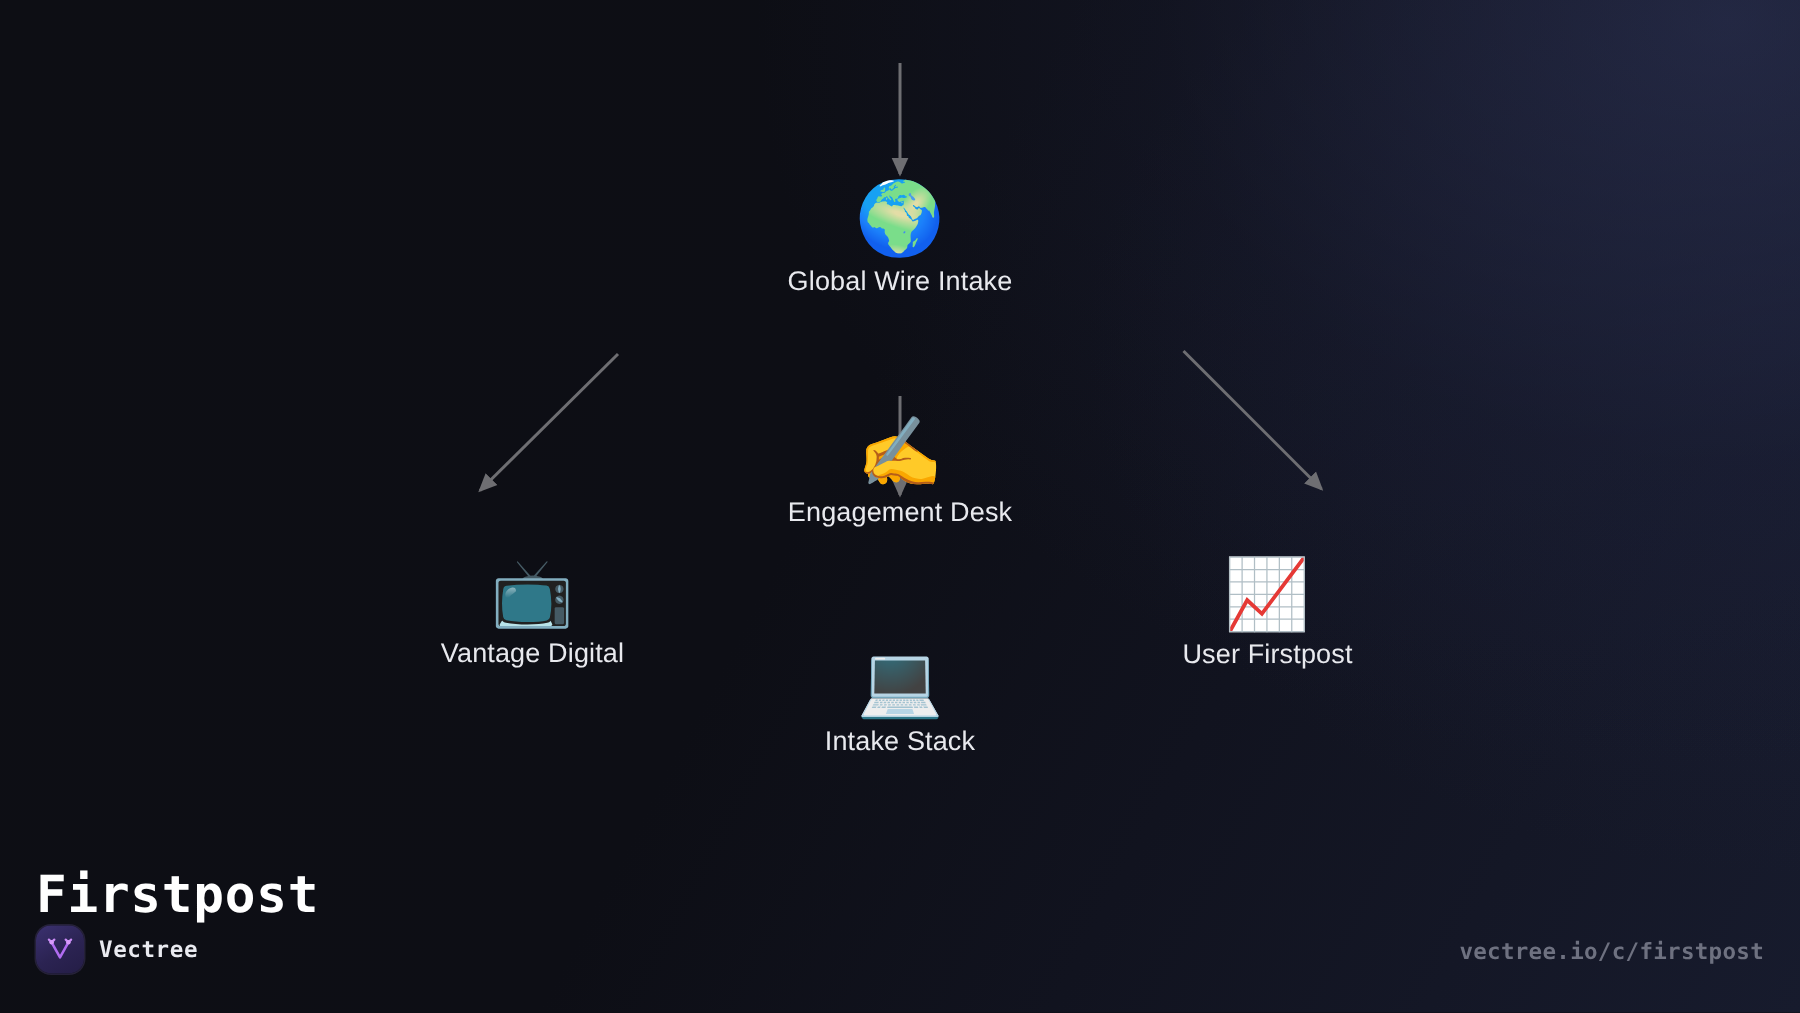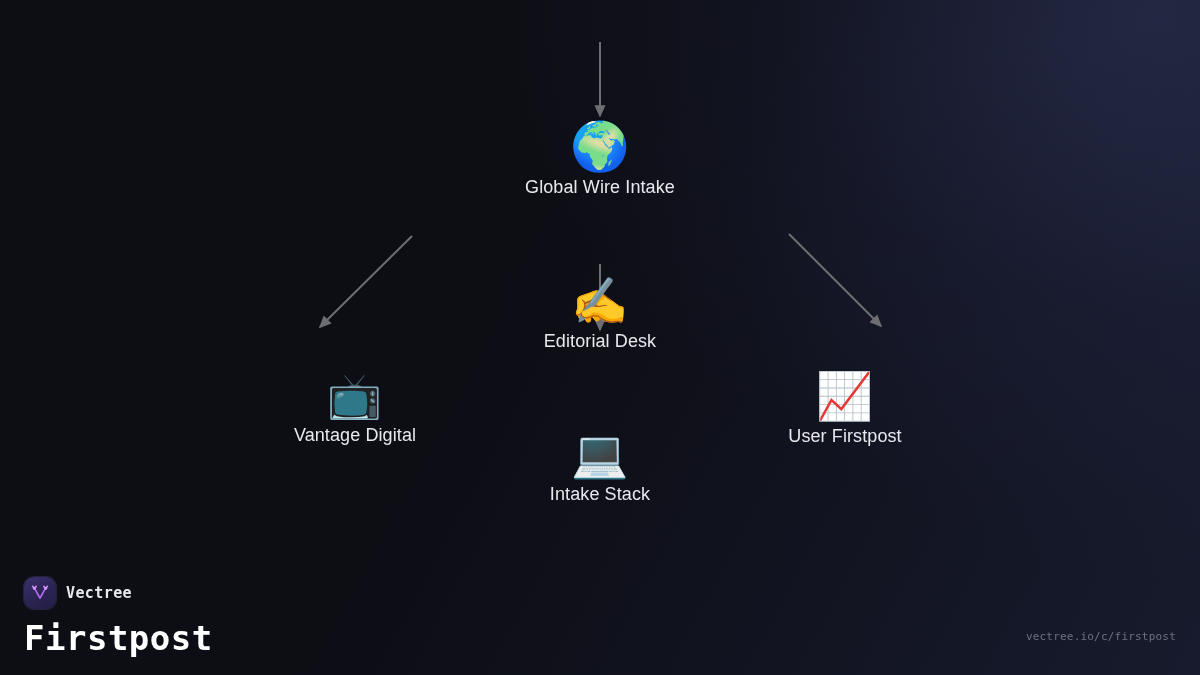--- a/index.html
+++ b/index.html
@@ -96,23 +96,24 @@
     font-weight: bold;
     color: #ffffff;
     letter-spacing: 0.5px;
     line-height: 40px;
   }
   #brand-url {
     position: absolute;
     right: 24px;
     bottom: 32px;
     font-family: "DejaVu Sans Mono", monospace;
-    font-size: 11px;
+    font-size: 15px;
     color: #6e7180;
     letter-spacing: 0.2px;
+    font-weight: bold;
   }
 </style>
 </head>
 <body>
 
 <div id="stage">
 
   <svg id="edges" viewBox="0 0 1200 675" width="1200" height="675" xmlns="http://www.w3.org/2000/svg">
     <defs>
       <marker id="arrowhead" markerWidth="7" markerHeight="7" refX="5.4" refY="3.2" orient="auto" markerUnits="strokeWidth">
@@ -129,49 +130,49 @@
     <line x1="789" y1="234" x2="881" y2="326" stroke="#6e6e72" stroke-width="2" marker-end="url(#arrowhead)"></line>
   </svg>
 
   <div class="node" style="left:600px; top:122px;">
     <span class="node-icon" style="font-size:48px; height:48px;">🌍</span>
     <span class="node-label">Global Wire Intake</span>
   </div>
 
   <div class="node" style="left:600px; top:278px;">
     <span class="node-icon" style="font-size:46px; height:46px;">✍️</span>
-    <span class="node-label">Editorial Desk</span>
+    <span class="node-label">Engagement Desk</span>
   </div>
 
   <div class="node" style="left:355px; top:374px;">
     <span class="node-icon" style="font-size:44px; height:44px;">📺</span>
     <span class="node-label">Vantage Digital</span>
   </div>
 
   <div class="node" style="left:845px; top:373px;">
     <span class="node-icon" style="font-size:46px; height:46px;">📈</span>
     <span class="node-label">User Firstpost</span>
   </div>
 
   <div class="node" style="left:600px; top:431px;">
     <span class="node-icon" style="font-size:46px; height:46px;">💻</span>
     <span class="node-label">Intake Stack</span>
   </div>
 
   <div id="brand">
+    <div id="brand-title">Firstpost</div>
     <div id="brand-row">
       <div id="brand-logo">
         <svg width="20" height="20" viewBox="0 0 20 20" xmlns="http://www.w3.org/2000/svg">
           <path d="M4.4 5.2 L10 15.2 L15.6 5.2" fill="none" stroke="#b06cf0" stroke-width="1.7" stroke-linecap="round" stroke-linejoin="round"></path>
           <path d="M4.4 5.2 L2.6 3.4 M4.4 5.2 L6.2 3.4" fill="none" stroke="#c98bf5" stroke-width="1.5" stroke-linecap="round"></path>
           <path d="M15.6 5.2 L13.8 3.4 M15.6 5.2 L17.4 3.4" fill="none" stroke="#c98bf5" stroke-width="1.5" stroke-linecap="round"></path>
           <circle cx="4.4" cy="5.2" r="1.5" fill="#d79bfa"></circle>
           <circle cx="15.6" cy="5.2" r="1.5" fill="#d79bfa"></circle>
         </svg>
       </div>
       <span id="brand-name">Vectree</span>
     </div>
-    <div id="brand-title">Firstpost</div>
   </div>
 
   <div id="brand-url">vectree.io/c/firstpost</div>
 
 </div>
 
 </body></html>

